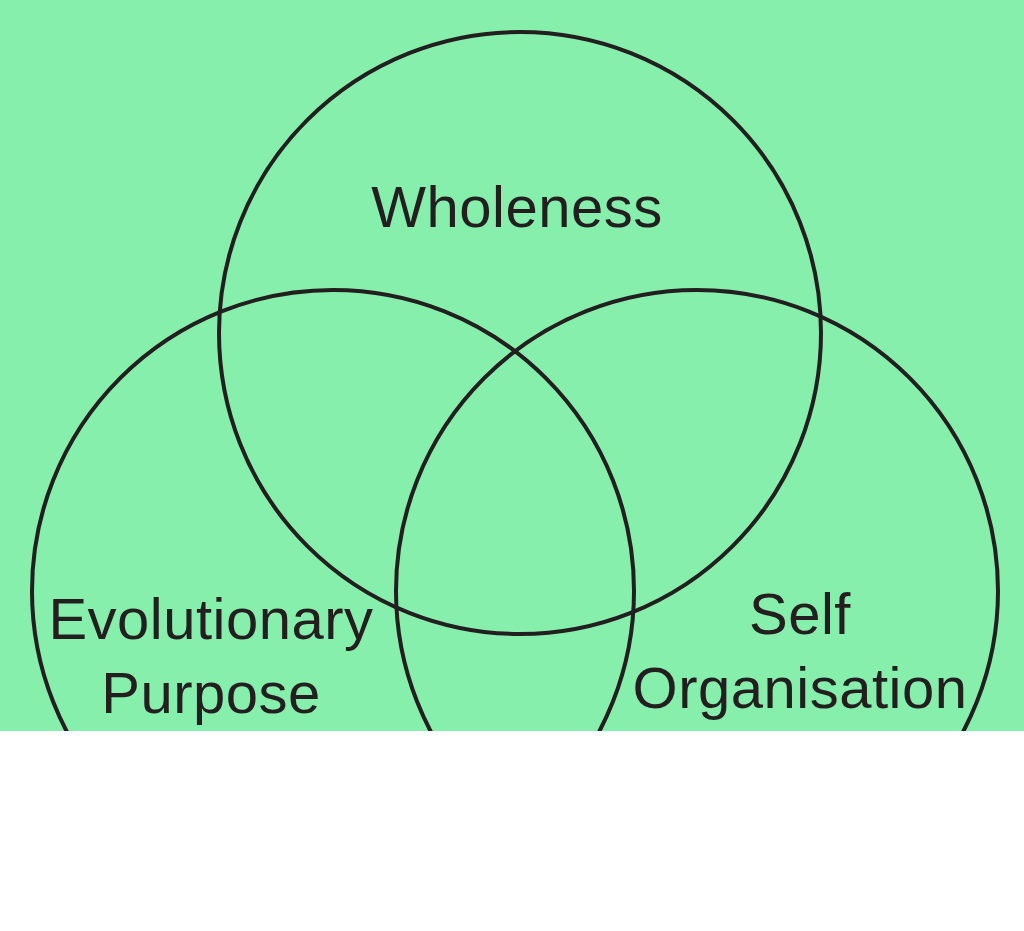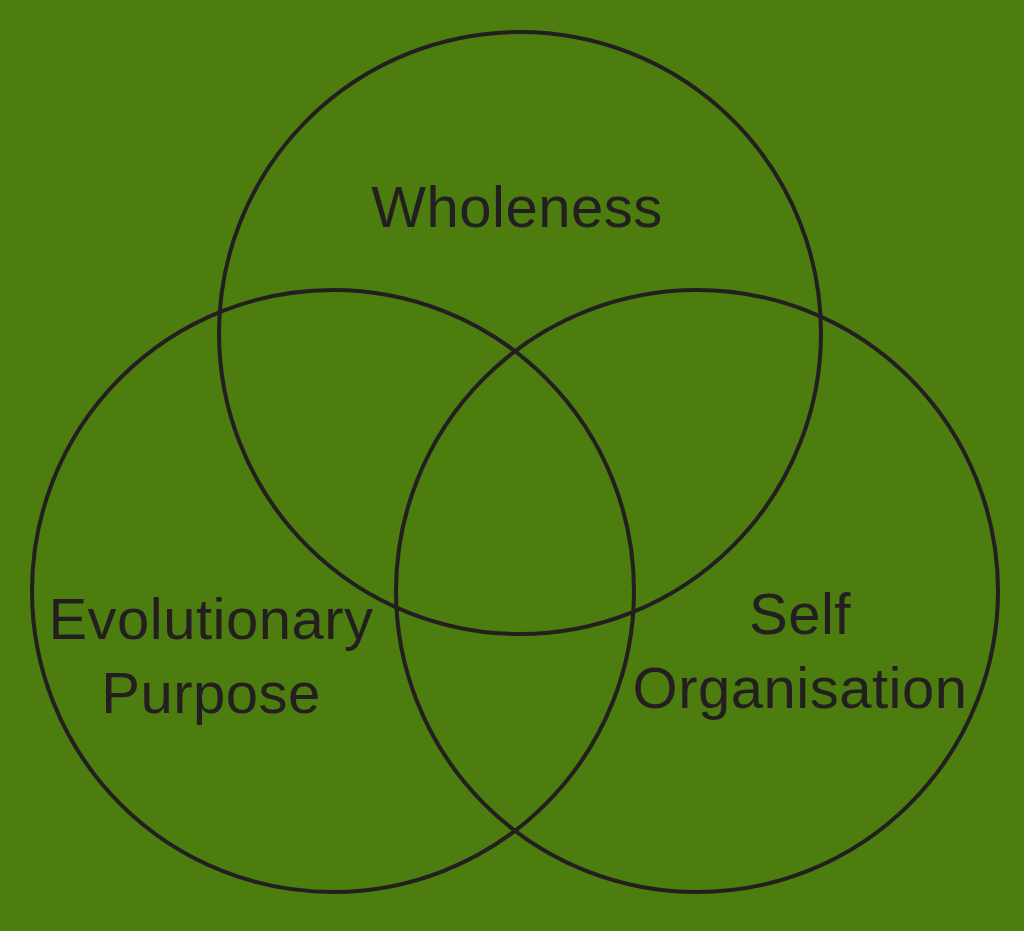--- a/index.html
+++ b/index.html
@@ -3,22 +3,22 @@
 <meta charset="utf-8">
 <style>
   html, body {
     margin: 0;
     padding: 0;
     background: #ffffff;
   }
   .canvas {
     position: relative;
     width: 1024px;
-    height: 931px;
-    background: #4d7c0f;
+    height: 731px;
+    background: #86efac;
     overflow: hidden;
     font-family: "Liberation Sans", sans-serif;
   }
   svg.venn {
     display: block;
     width: 1024px;
     height: 931px;
   }
   .ring {
     fill: none;

